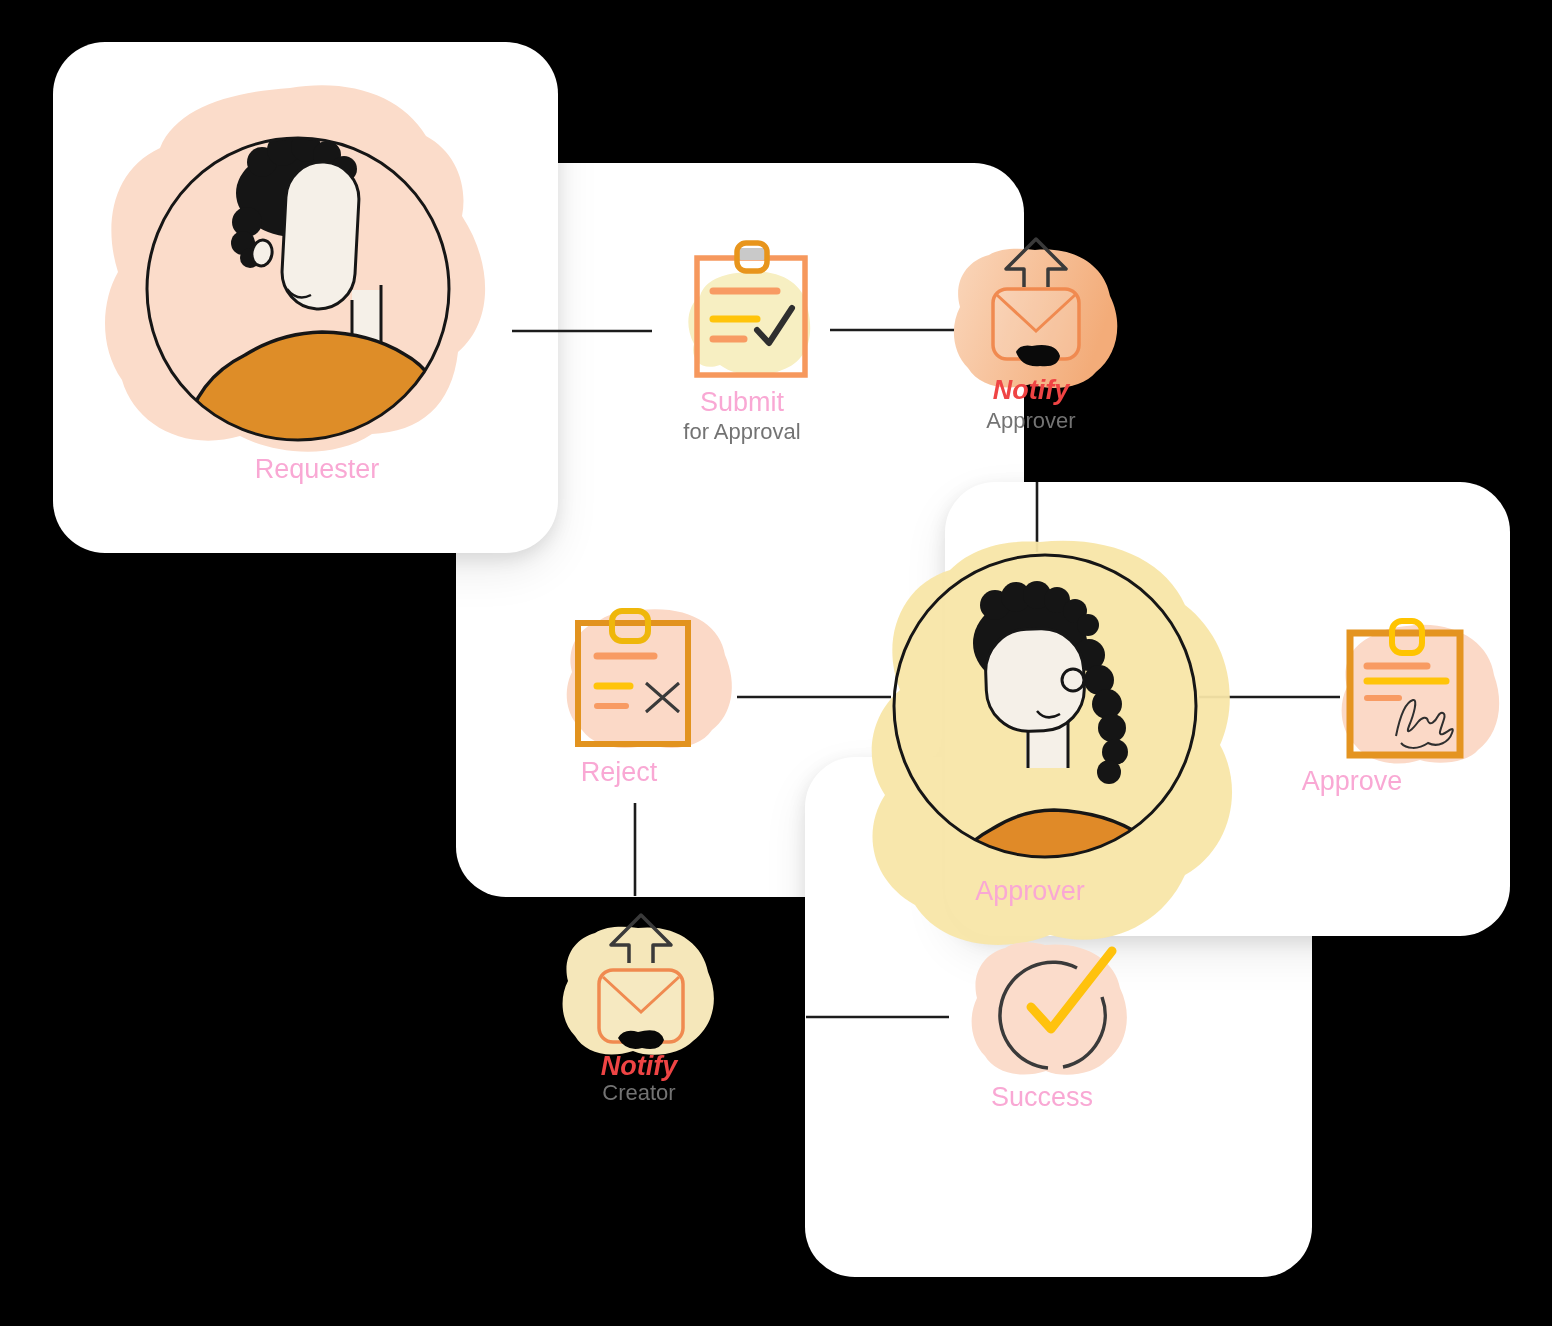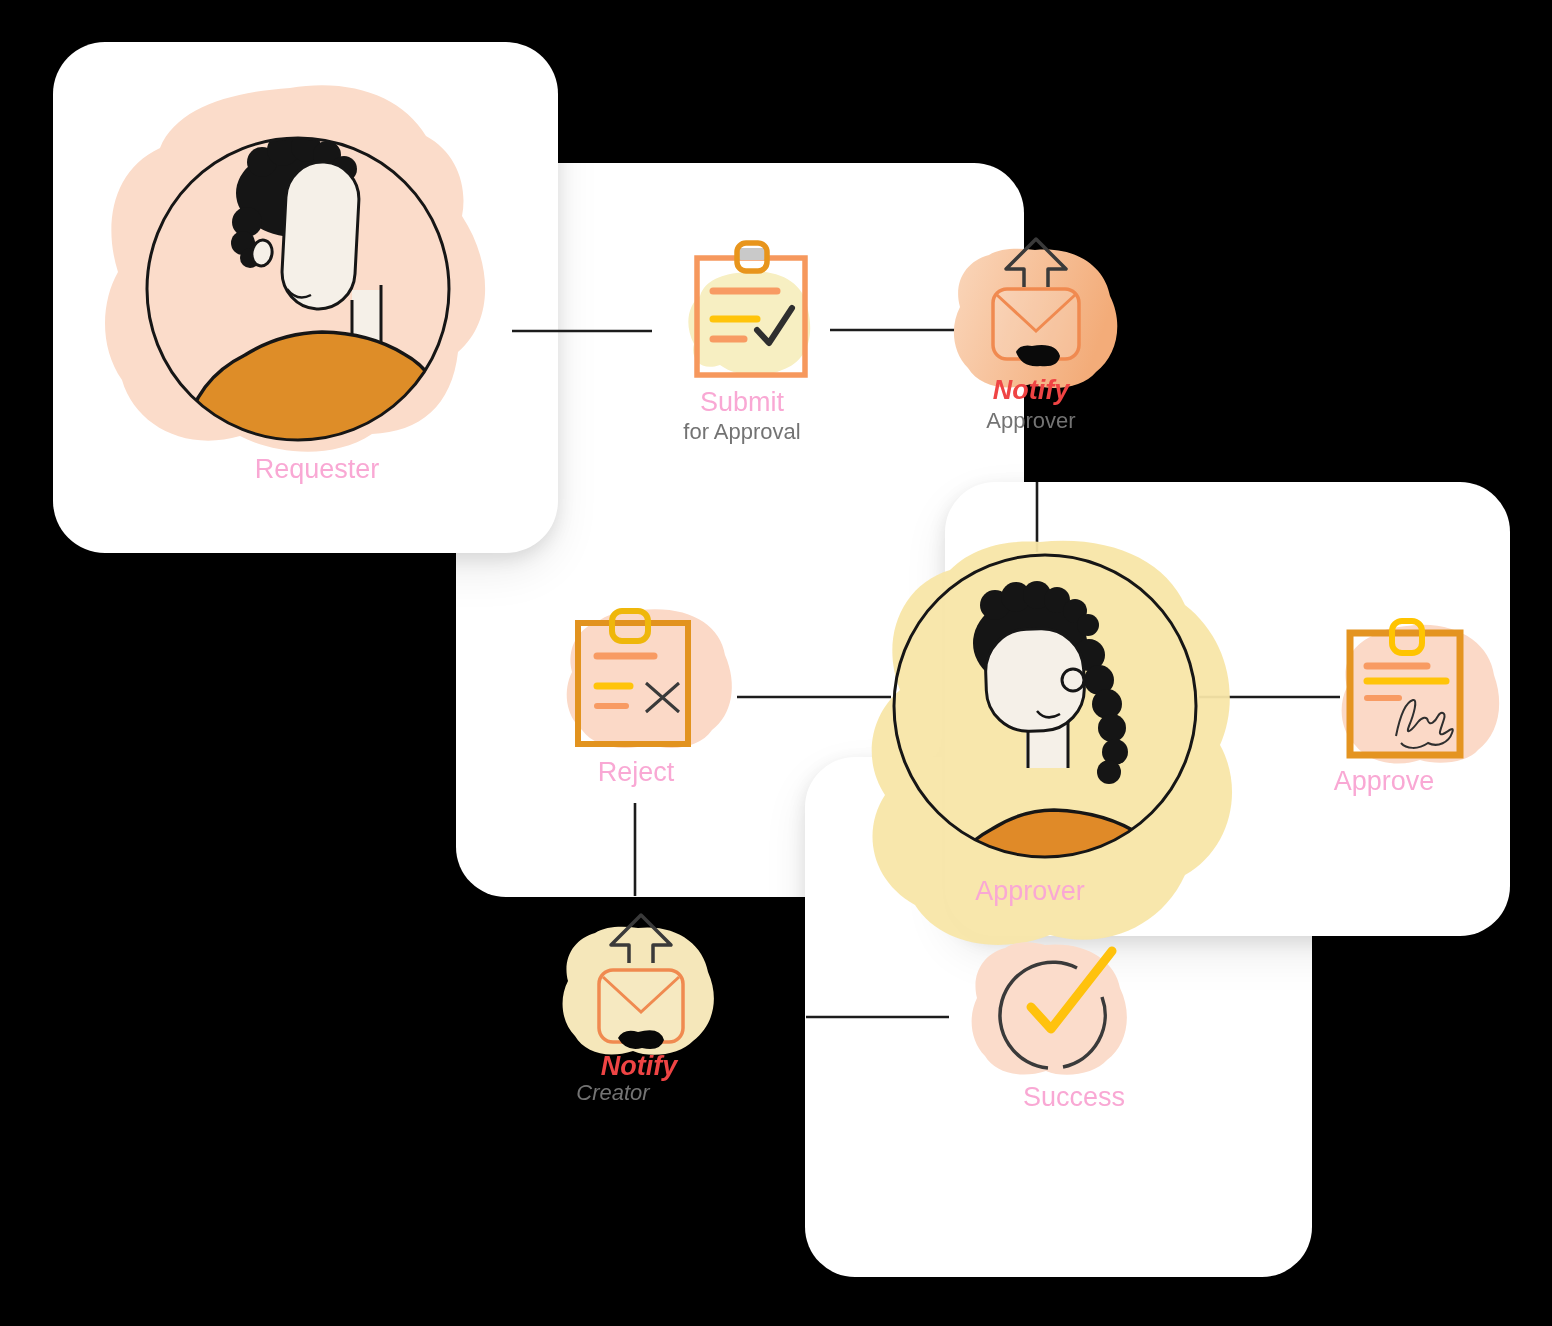--- a/index.html
+++ b/index.html
@@ -171,23 +171,23 @@
   </svg>
 
   <div class="lbl" style="left:293px;top:469px;margin-left:24px;">Requester</div>
 
   <div class="lbl" style="left:742px;top:402px;">Submit</div>
   <div class="lbl sub" style="left:742px;top:432px;">for Approval</div>
 
   <div class="lbl bold" style="left:1031px;top:390px;">Notify</div>
   <div class="lbl sub" style="left:1031px;top:421px;">Approver</div>
 
-  <div class="lbl" style="left:636px;top:772px;text-align:center;">Reject</div>
+  <div class="lbl" style="left:619px;top:772px;text-align:center;">Reject</div>
 
   <div class="lbl" style="left:1030px;top:891px;">Approver</div>
 
-  <div class="lbl" style="left:1384px;top:781px;">Approve</div>
+  <div class="lbl" style="left:1352px;top:781px;">Approve</div>
 
   <div class="lbl bold" style="left:639px;top:1066px;">Notify</div>
-  <div class="lbl sub" style="left:613px;top:1093px;font-style:italic;">Creator</div>
+  <div class="lbl sub" style="left:639px;top:1093px;">Creator</div>
 
-  <div class="lbl" style="left:1074px;top:1097px;">Success</div>
+  <div class="lbl" style="left:1042px;top:1097px;">Success</div>
 </div>
 
 </body></html>

